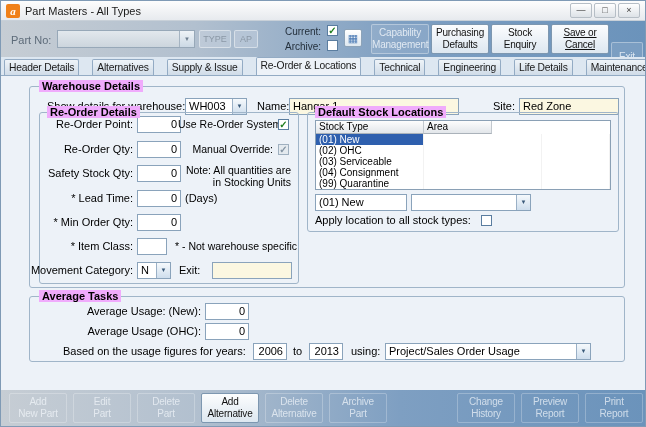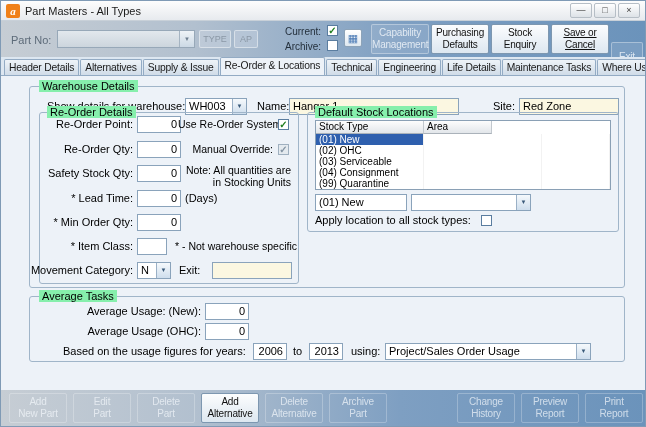--- a/index.html
+++ b/index.html
@@ -25,28 +25,28 @@
   .iconbtn { position:absolute; width:18px; height:18px; border:1px solid #8da3b8; background:linear-gradient(#ffffff,#dfe8f0); border-radius:2px; text-align:center; line-height:16px; font-size:11px; color:#4a7ab5; }
   .hbtn { position:absolute; top:3px; height:30px; border:1px solid #7d97b0; background:linear-gradient(#fcfdfe,#dde7f0); border-radius:2px; font-size:10px; line-height:12px; text-align:center; display:flex; flex-direction:column; justify-content:center; color:#111; letter-spacing:-0.2px; }
   .hbtn.disabled { background:rgba(255,255,255,0.10); border-color:rgba(255,255,255,0.35); color:rgba(248,251,254,0.78); }
   .u { text-decoration:underline; }
 
   
   .checkbox { position:absolute; width:11px; height:11px; background:#fff; border:1px solid #5a7da0; font-size:10px; line-height:9px; text-align:center; color:#1e7d1e; font-weight:bold; }
   .checkbox.disabled { background:#e4eaef; color:#8494a4; border-color:#9fb0c0; }
 
   
-  .tabs { position:absolute; left:0; top:56px; width:644px; height:18px; background:#dde7f1; display:flex; align-items:flex-end; padding-left:3px; }
+  .tabs { position:absolute; left:0; top:56px; width:644px; height:18px; background:#dde7f1; display:flex; align-items:flex-end; padding-left:3px;gap:12px; }
   .tab { height:16px; line-height:15px; padding:0 4px; font-size:10.3px; letter-spacing:-0.2px; background:linear-gradient(#eef3f8,#d0dce8); border:1px solid #93abc4; border-bottom:none; border-radius:2px 2px 0 0; margin-right:1px; white-space:nowrap; color:#1a1a1a; }
   .tab.active { height:18px; background:#edf2f8; position:relative; z-index:2; }
 
   
   .content { position:absolute; left:0; top:74px; width:644px; height:315px; background:#edf2f8; border-top:1px solid #93abc4; }
   .group { position:absolute; border:1px solid #a0b5c9; border-radius:3px; }
-  .group-label { position:absolute; font-size:11px; background:#86efac; padding:0 3px; white-space:nowrap; z-index:3; }
+  .group-label { position:absolute; font-size:11px; background:#f0abfc; padding:0 3px; white-space:nowrap; z-index:3;font-weight:bold; }
   .label { position:absolute; font-size:11px; line-height:17px; white-space:nowrap; color:#000; }
   .label.r { text-align:right; }
   .note { position:absolute; font-size:10.5px; line-height:12px; white-space:nowrap; text-align:right; }
   .field { position:absolute; height:17px; background:#fff; border:1px solid #8aa3bb; font-size:11px; line-height:15px; padding:0 3px; overflow:hidden; white-space:nowrap; }
   .field.cream { background:#fbf7e1; }
   .field.num { text-align:right; }
   .combo { position:absolute; height:17px; background:#fff; border:1px solid #8aa3bb; display:flex; }
   .combo .val { flex:1; font-size:11px; line-height:15px; padding:0 3px; overflow:hidden; white-space:nowrap; }
   .combo .arrow { width:14px; background:linear-gradient(#f5f9fc,#cfdeed); border-left:1px solid #9ab0c6; font-size:6px; line-height:15px; text-align:center; color:#3a5a7a; }
 

